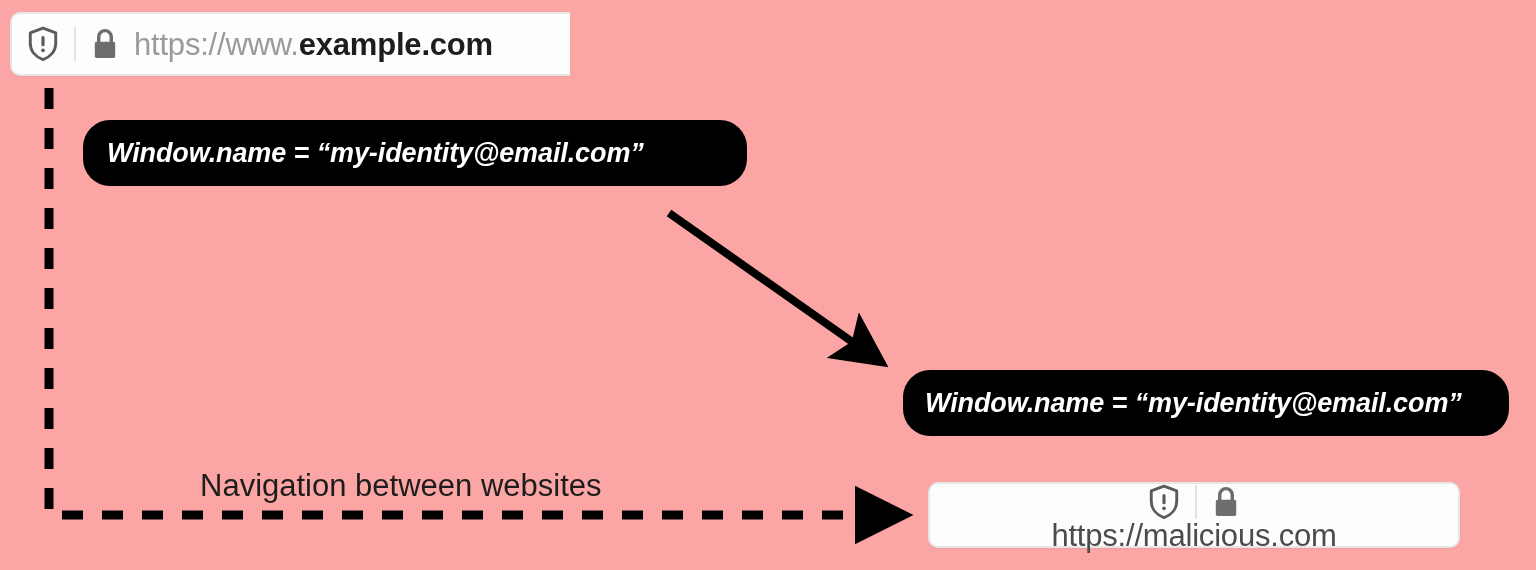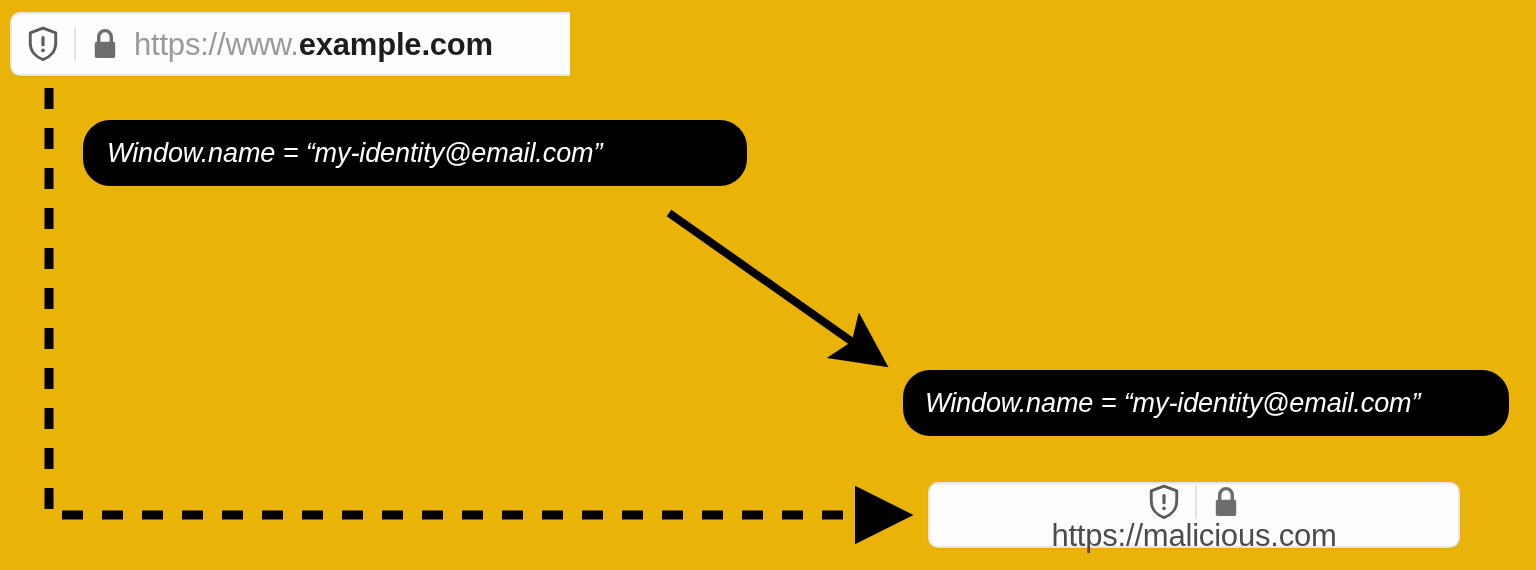--- a/index.html
+++ b/index.html
@@ -7,21 +7,21 @@
     padding: 0;
     background: #ffffff;
   }
   body {
     font-family: "Liberation Sans", sans-serif;
   }
   #canvas {
     position: relative;
     width: 1536px;
     height: 570px;
-    background: #eab308;
+    background: #fca5a5;
     overflow: hidden;
   }
 
   
   .urlbar {
     position: absolute;
     box-sizing: border-box;
     background: #fdfdfd;
     border: 2px solid #e6e6e6;
     border-radius: 10px;
@@ -89,21 +89,21 @@
 
   
   .code-label {
     position: absolute;
     background: #000000;
     color: #ffffff;
     display: flex;
     align-items: center;
     box-sizing: border-box;
     font-style: italic;
-    font-weight: 400;
+    font-weight: 700;
     white-space: nowrap;
     letter-spacing: -0.1px;
     border-radius: 27px;
   }
   .code-label-1 {
     left: 83px;
     top: 120px;
     width: 664px;
     height: 66px;
     padding-left: 24px;
@@ -179,20 +179,21 @@
     </div>
     <div class="url-text">
       <span class="url-prefix">https://www.</span><span class="url-domain">example.com</span>
     </div>
   </div>
 
   <div class="code-label code-label-1">Window.name = “my-identity@email.com”</div>
 
   <div class="code-label code-label-2">Window.name = “my-identity@email.com”</div>
 
+  <div class="caption">Navigation between websites</div>
 
   <div class="urlbar urlbar-bottom">
     <div class="urlbar-icons">
       <span class="shield-slot">
         <svg width="34" height="36" viewBox="0 0 24 26" aria-hidden="true">
           <path d="M12 1.6 L21.2 5.0 L21.2 12.4 C21.2 18.2 17.2 22.4 12 24.2
                    C6.8 22.4 2.8 18.2 2.8 12.4 L2.8 5.0 Z" fill="none" stroke="#5b5b5b" stroke-width="2.1" stroke-linejoin="round"></path>
           <rect x="10.85" y="7.3" width="2.3" height="7.4" rx="1.1" fill="#5b5b5b"></rect>
           <circle cx="12" cy="17.6" r="1.35" fill="#5b5b5b"></circle>
         </svg>

